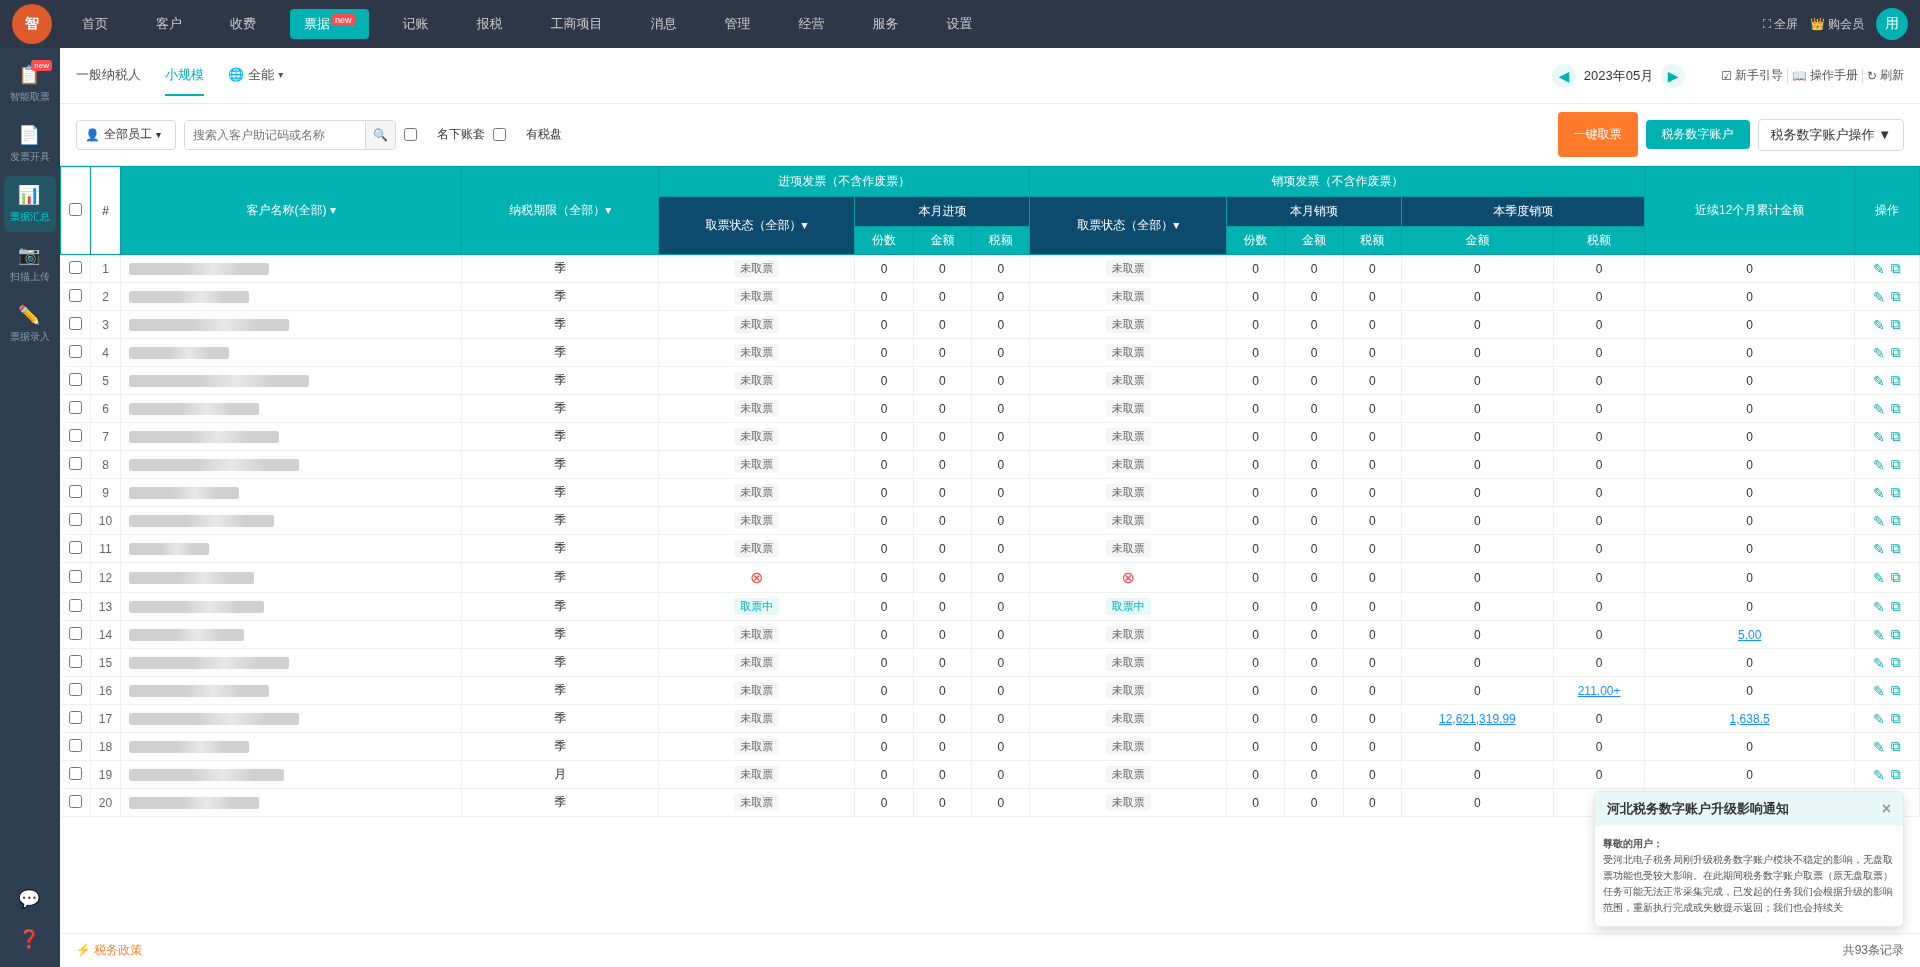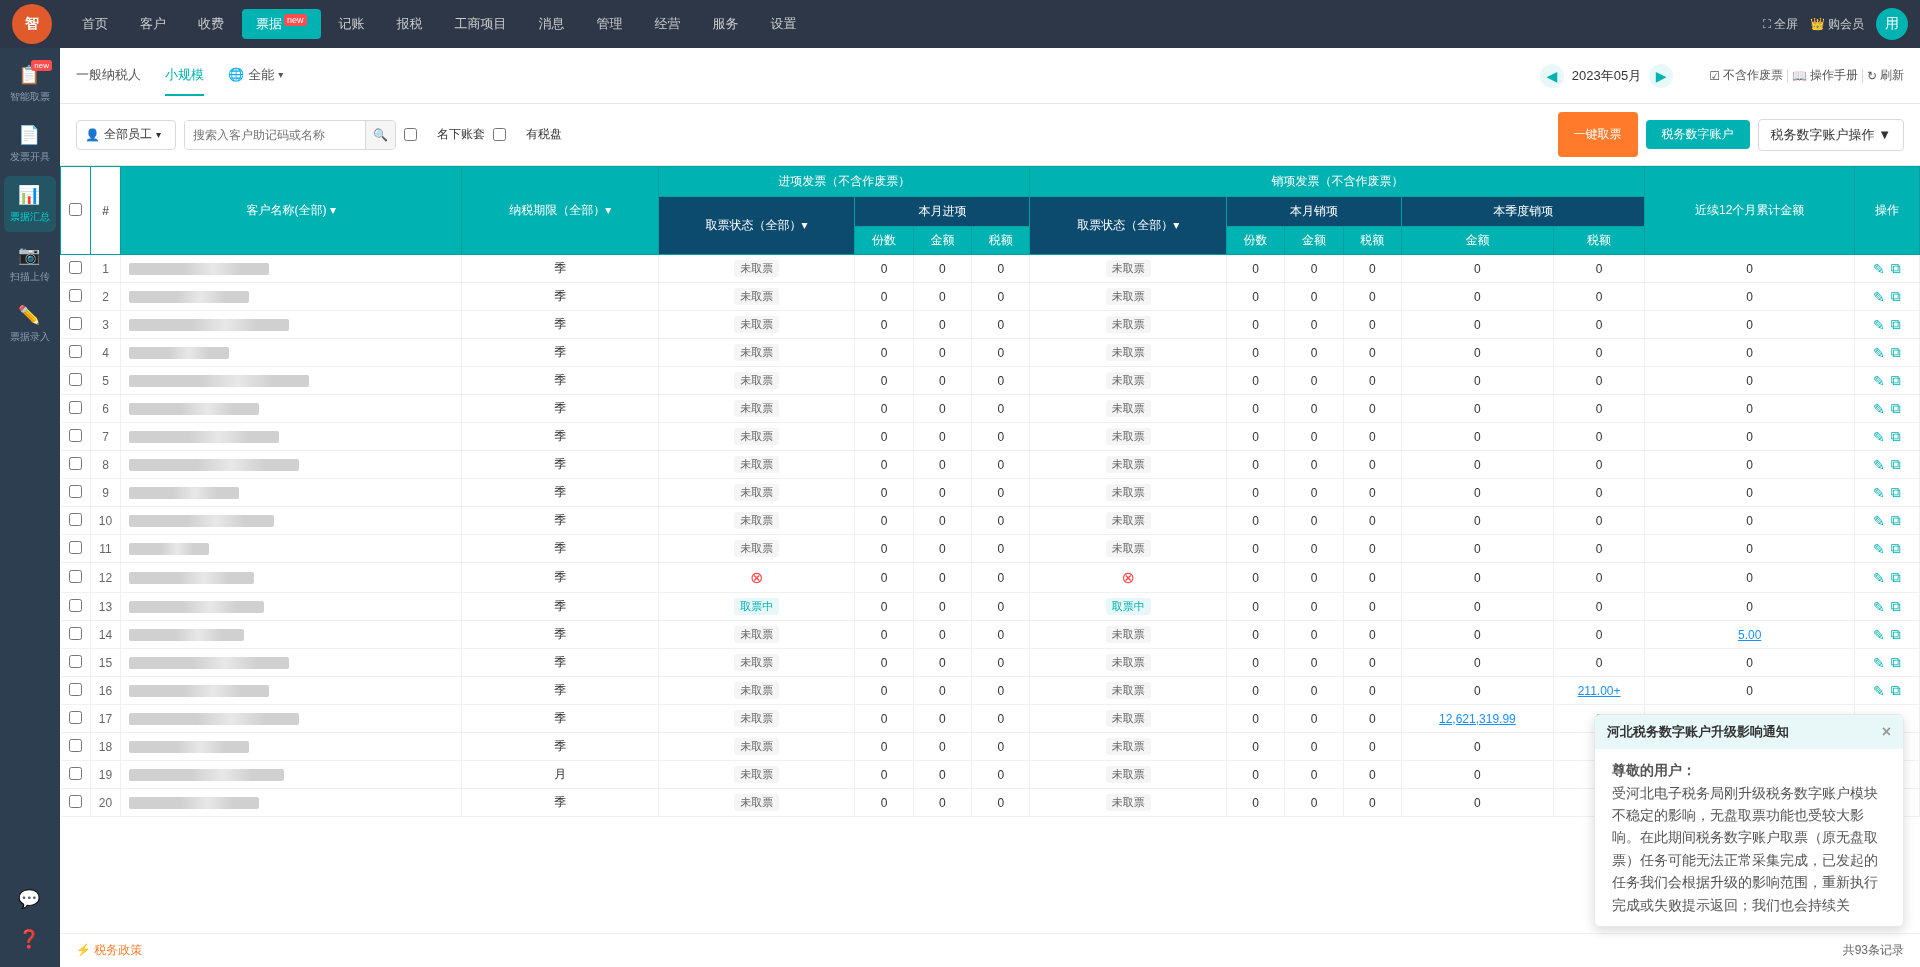--- a/index.html
+++ b/index.html
@@ -18,21 +18,21 @@
     .top-nav .logo {
       width: 40px; height: 40px;
       background: #e05a2b;
       border-radius: 50%;
       display: flex; align-items: center; justify-content: center;
       color: #fff; font-size: 14px; font-weight: bold;
       margin-right: 16px;
       flex-shrink: 0;
     }
     .top-nav .nav-items {
-      display: flex; align-items: center; gap: 4px; flex: 1;
+      display: flex; align-items: center; gap: 20px; flex: 1;
     }
     .nav-item {
       padding: 6px 14px;
       border-radius: 4px;
       cursor: pointer;
       color: #ccc;
       font-size: 13px;
       white-space: nowrap;
     }
     .nav-item.active {
@@ -324,24 +324,24 @@
       z-index: 1000;
     }
     .notification-header {
       background: #e8f8f8;
       padding: 8px 12px;
       display: flex; align-items: center; justify-content: space-between;
       border-radius: 6px 6px 0 0;
       font-size: 13px; color: #333; font-weight: bold;
     }
     .notification-body {
-      padding: 10px 17px;
+      padding: 10px 8px;
       color: #555;
       line-height: 1.6;
-      font-size: 14px;
+      font-size: 10px;
       max-height: 180px;
       overflow: hidden;
     }
     .notification-close {
       cursor: pointer; color: #999; font-size: 16px;
     }
 
     
     .table-footer {
       background: #fff;
@@ -429,21 +429,21 @@
         <span class="chevron-icon">▾</span>
       </div>
       <div class="sub-tab-right">
         <div class="month-nav">
           <div class="arrow">◀</div>
           <span>2023年05月</span>
           <div class="arrow">▶</div>
         </div>
         <div style="width: 20px;"></div>
         <div class="right-action-links">
-          <span>☑ <span>不含作废票</span></span>
+          <span>☑ <span>新手引导</span></span>
           <div class="divider-v"></div>
           <span>📖 <span>操作手册</span></span>
           <div class="divider-v"></div>
           <span>↻ <span>刷新</span></span>
         </div>
       </div>
     </div>
 
     <div class="toolbar">
       <div class="employee-select">

